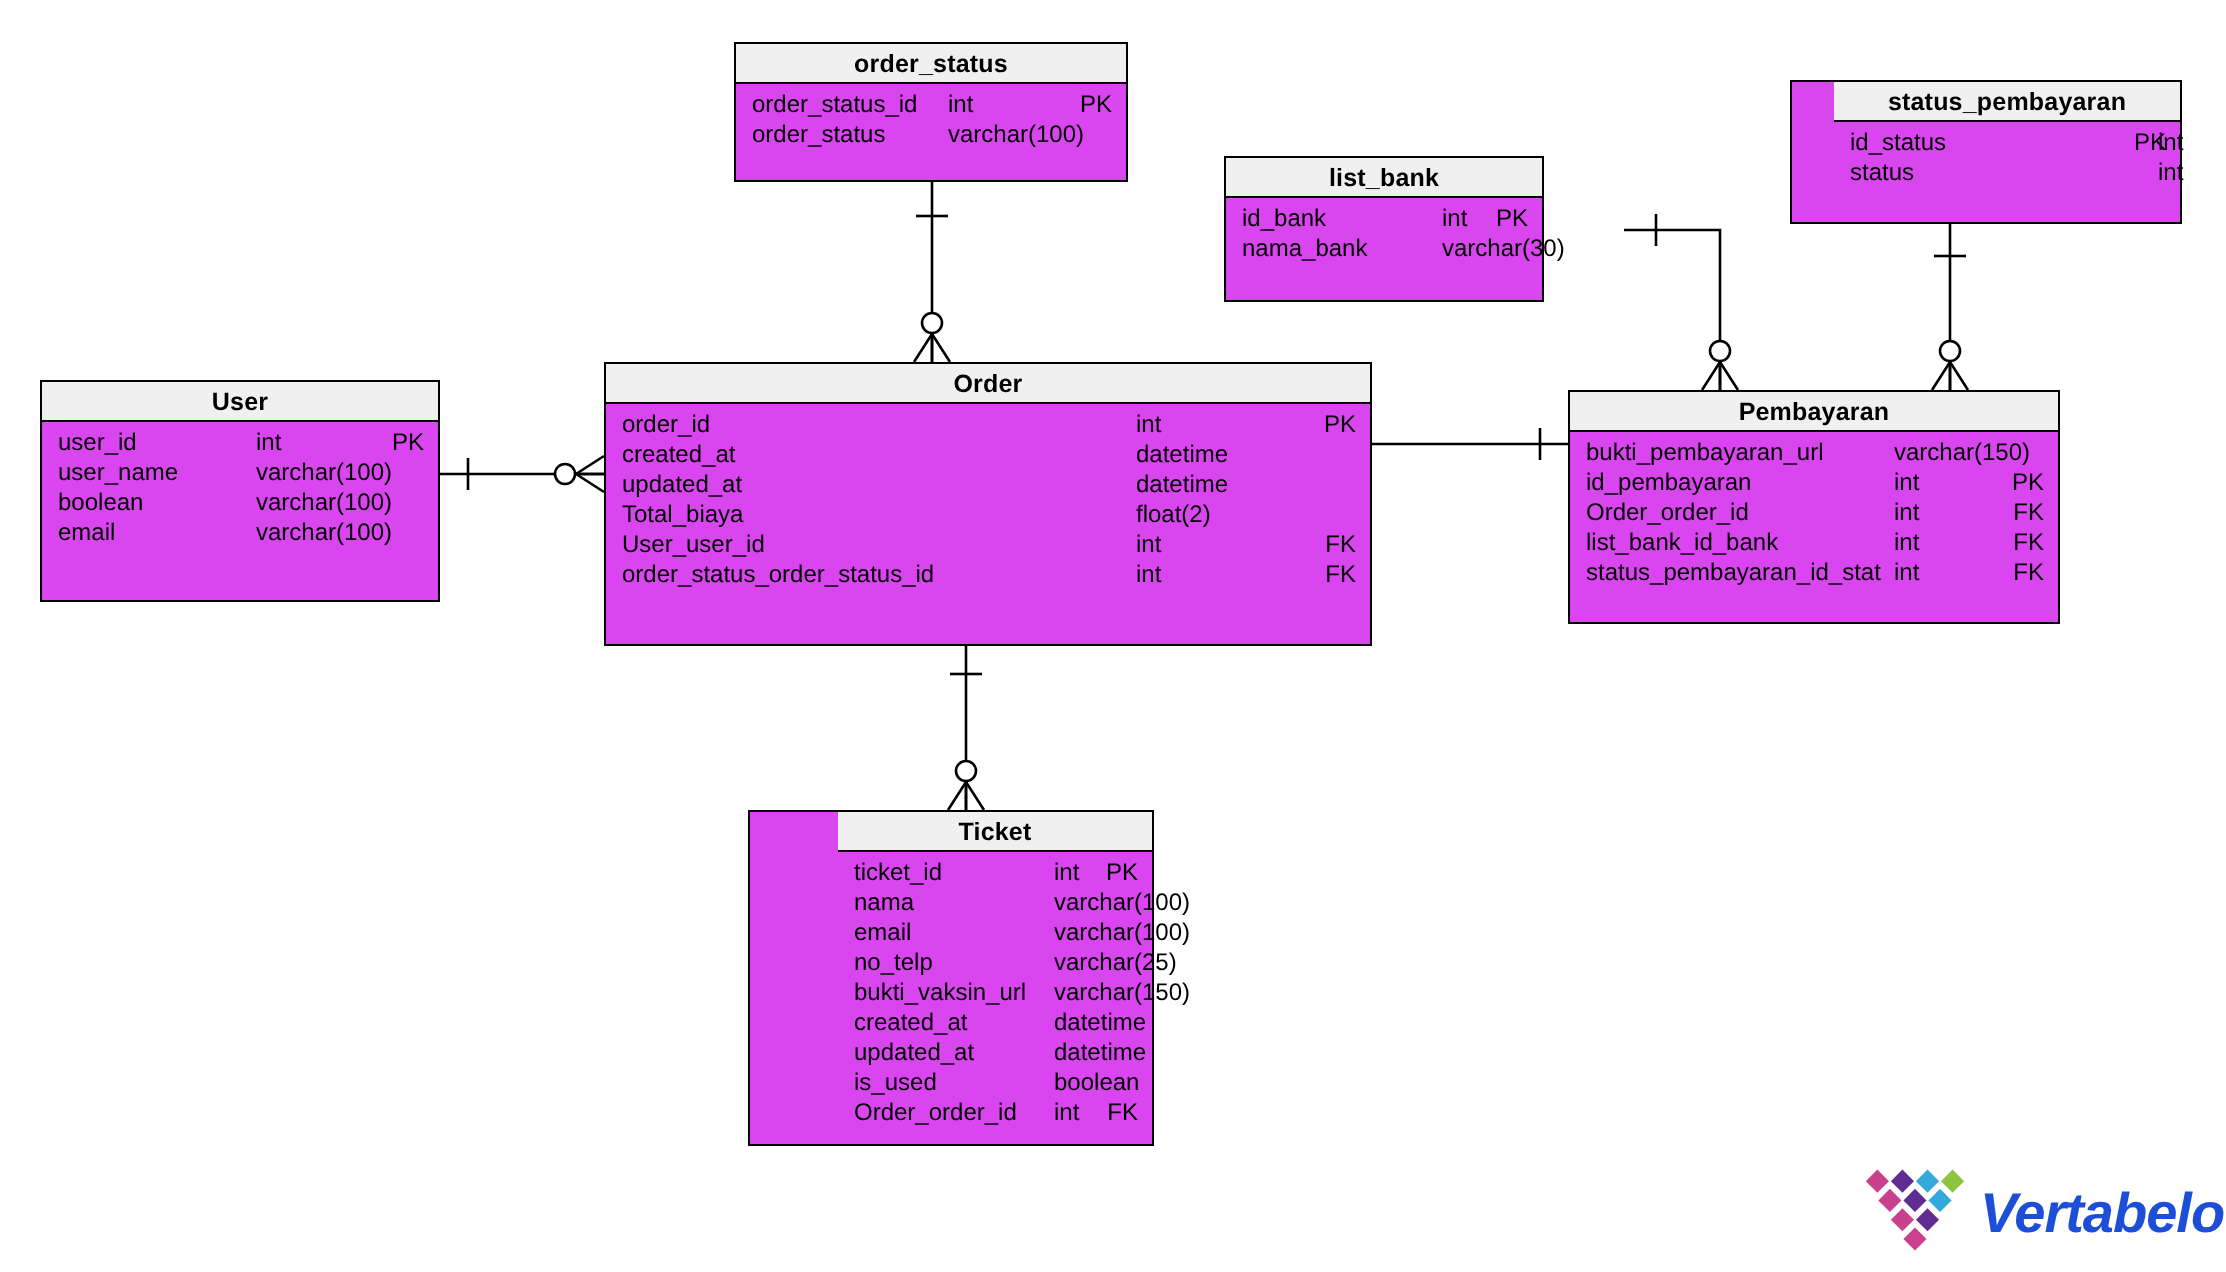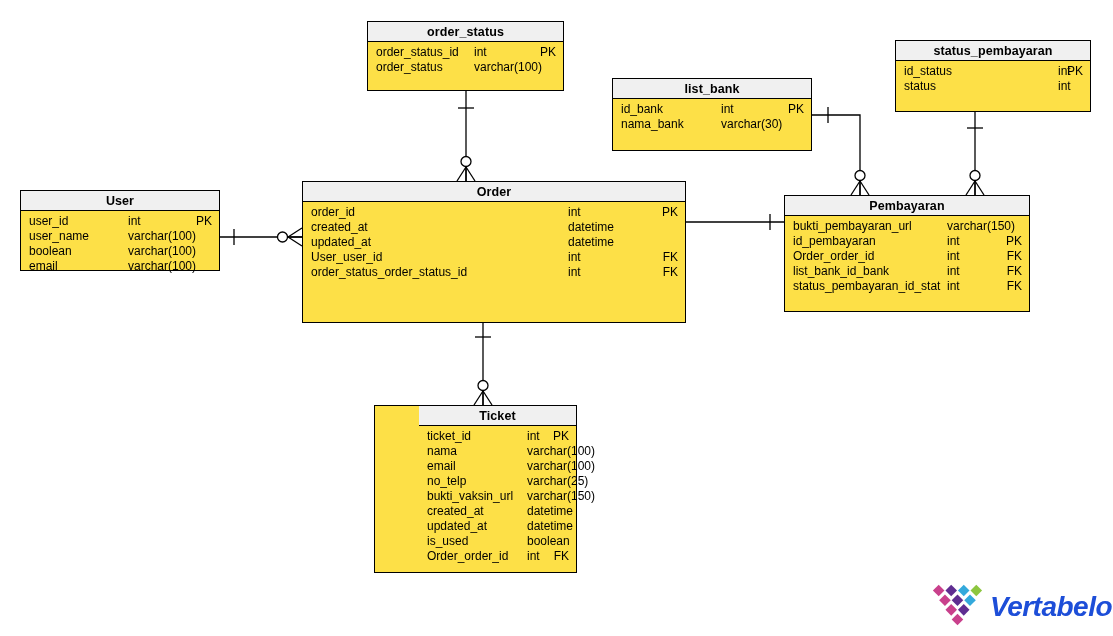--- a/index.html
+++ b/index.html
@@ -1,20 +1,20 @@
 <!DOCTYPE html>
 <html><head>
 <meta charset="utf-8">
 <style>
   html,body{margin:0;padding:0;background:#ffffff;}
   body{width:1113px;height:636px;position:relative;overflow:hidden;
        font-family:"Liberation Sans",sans-serif;color:#000;}
   .canvas{position:absolute;left:0;top:0;width:1113px;height:636px;}
   
-  .tbl{position:absolute;box-sizing:border-box;border:1.5px solid #000;background:#fde047;}
+  .tbl{position:absolute;box-sizing:border-box;border:1.5px solid #000;background:#d946ef;}
   .tbl-header{height:19px;background:#f0f0f0;border-bottom:1.5px solid #000;
               display:flex;align-items:center;justify-content:center;
               font-weight:bold;font-size:12.5px;letter-spacing:.1px;}
   .tbl-body{position:relative;padding-top:3px;}
   .col-row{position:relative;height:15px;font-size:12px;line-height:15px;white-space:nowrap;text-align:right;}
   .col-name{position:absolute;left:8px;top:0;}
   .col-type{position:absolute;top:0;}
   .col-flag{position:absolute;right:7px;top:0;}
   
   svg.overlay{position:absolute;left:0;top:0;pointer-events:none;}
@@ -88,49 +88,49 @@
             <span class="col-name">order_status_id</span>
             <span class="col-type" style="left: 106px;">int</span>
             <span class="col-flag">PK</span>
           </div>
           <div class="col-row">
             <span class="col-name">order_status</span>
             <span class="col-type" style="left: 106px;">varchar(100)</span>
           </div>
         </div>
       </div>
-      <div class="tbl" style="left: 612px; top: 78px; width: 200px; height: 73px;">
+      <div class="tbl" style="left: 612px; top: 78px; width: 160px; height: 73px;">
         <div class="tbl-header">list_bank</div>
         <div class="tbl-body">
           <div class="col-row">
             <span class="col-name">id_bank</span>
             <span class="col-type" style="left: 108px;">int</span>
             <span class="col-flag">PK</span>
           </div>
           <div class="col-row">
             <span class="col-name">nama_bank</span>
             <span class="col-type" style="left: 108px;">varchar(30)</span>
           </div>
         </div>
       </div>
-      <div class="tbl" style="left: 895px; top: 40px; width: 196px; height: 72px;">
+      <div class="tbl" style="left: 895px; top: 40px; width: 196px; height: 72px; padding-left: 21px;">
         <div class="tbl-header">status_pembayaran</div>
         <div class="tbl-body">
           <div class="col-row">
             <span class="col-name">id_status</span>
             <span class="col-type" style="left: 162px;">int</span>
             <span class="col-flag">PK</span>
           </div>
           <div class="col-row">
             <span class="col-name">status</span>
             <span class="col-type" style="left: 162px;">int</span>
           </div>
         </div>
       </div>
-      <div class="tbl" style="left: 20px; top: 190px; width: 200px; height: 81px;">
+      <div class="tbl" style="left: 20px; top: 190px; width: 200px; height: 111px;">
         <div class="tbl-header">User</div>
         <div class="tbl-body">
           <div class="col-row">
             <span class="col-name">user_id</span>
             <span class="col-type" style="left: 107px;">int</span>
             <span class="col-flag">PK</span>
           </div>
           <div class="col-row">
             <span class="col-name">user_name</span>
             <span class="col-type" style="left: 107px;">varchar(100)</span>
@@ -153,20 +153,24 @@
             <span class="col-type" style="left: 265px;">int</span>
             <span class="col-flag">PK</span>
           </div>
           <div class="col-row">
             <span class="col-name">created_at</span>
             <span class="col-type" style="left: 265px;">datetime</span>
           </div>
           <div class="col-row">
             <span class="col-name">updated_at</span>
             <span class="col-type" style="left: 265px;">datetime</span>
+          </div>
+          <div class="col-row">
+            <span class="col-name">Total_biaya</span>
+            <span class="col-type" style="left: 265px;">float(2)</span>
           </div>
           <div class="col-row">
             <span class="col-name">User_user_id</span>
             <span class="col-type" style="left: 265px;">int</span>
             <span class="col-flag">FK</span>
           </div>
           <div class="col-row">
             <span class="col-name">order_status_order_status_id</span>
             <span class="col-type" style="left: 265px;">int</span>
             <span class="col-flag">FK</span>

